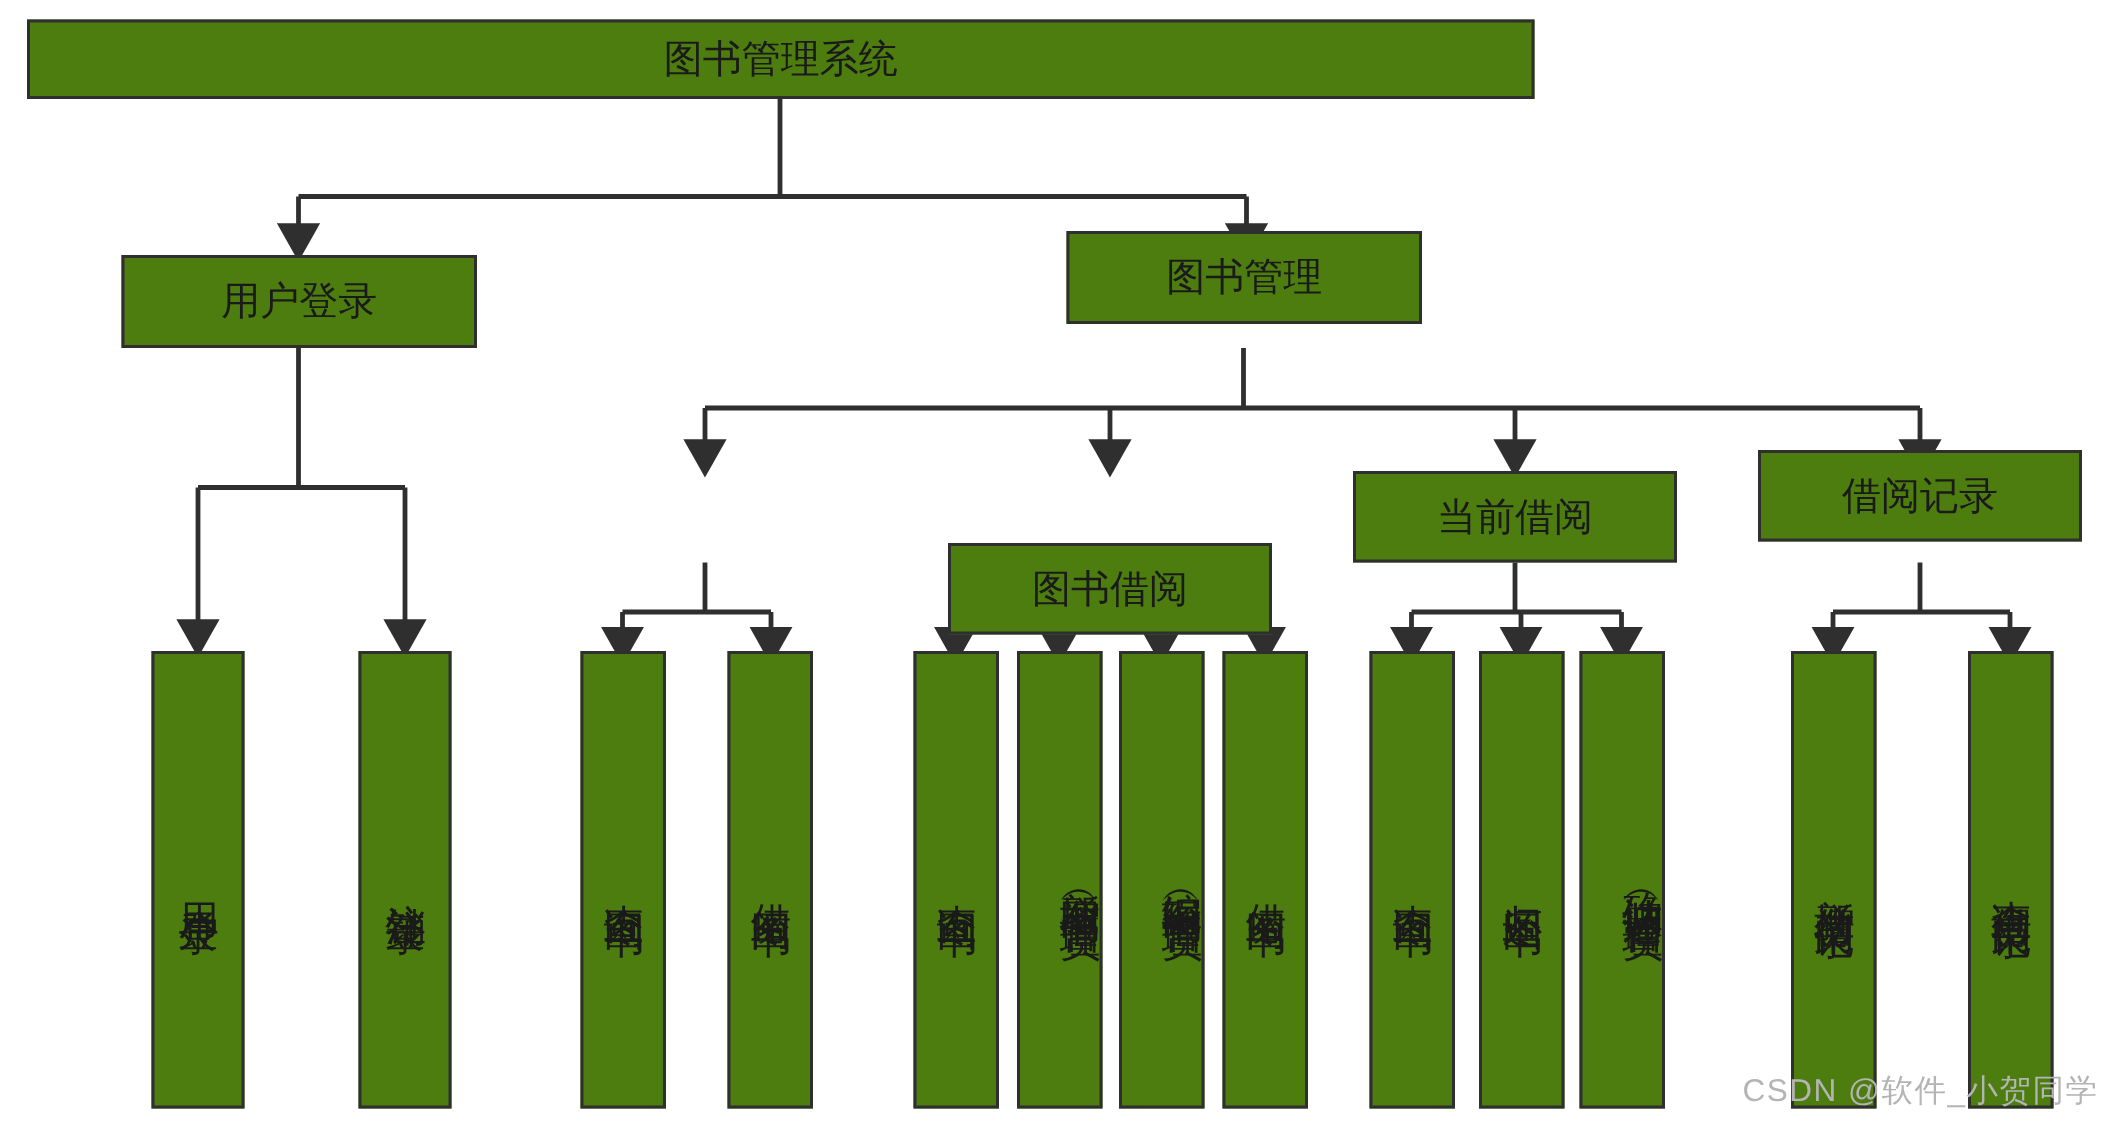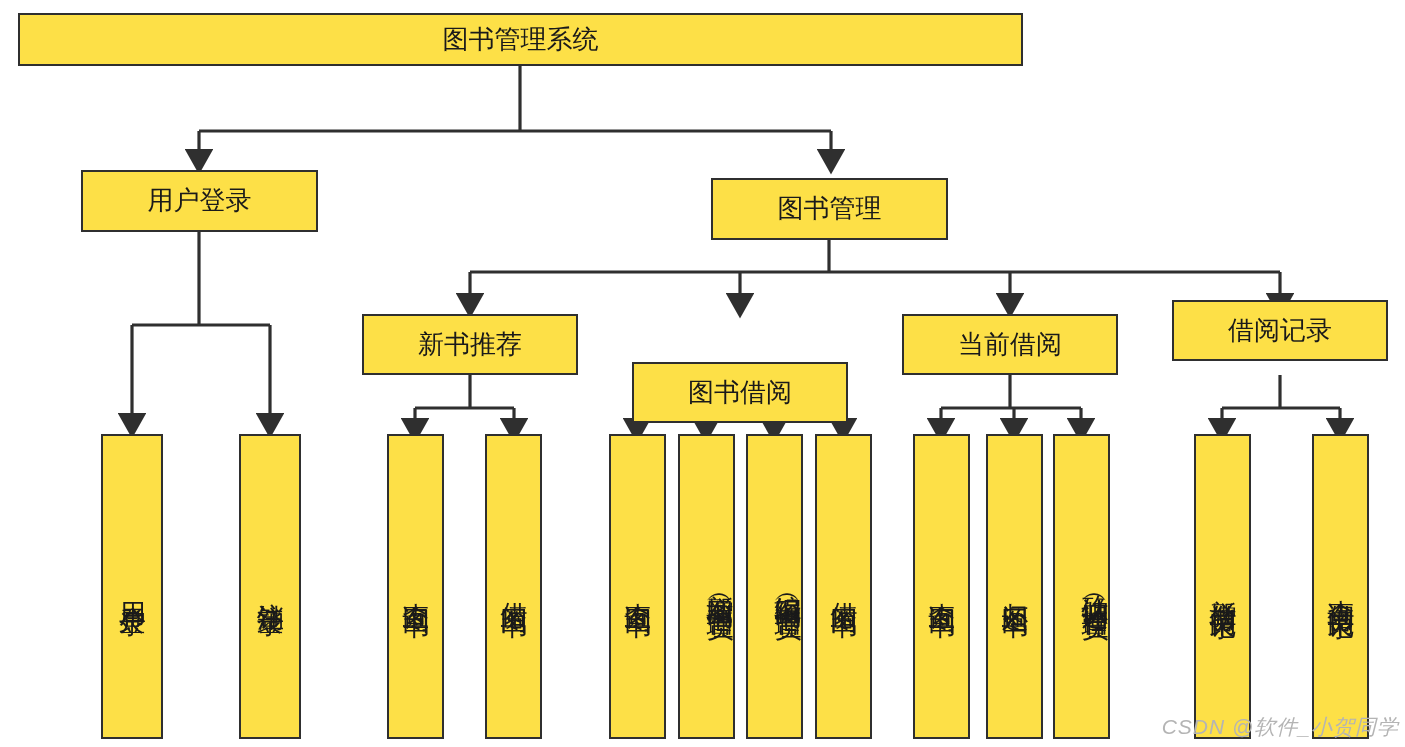--- a/index.html
+++ b/index.html
@@ -23,21 +23,21 @@
     left: 0;
     top: 0;
     width: 1405px;
     height: 747px;
     pointer-events: none;
   }
   .node {
     position: absolute;
     box-sizing: border-box;
     border: 2.5px solid #2f2f2f;
-    background: #fde047;
+    background: #4d7c0f;
     color: #1a1a1a;
     display: flex;
     align-items: center;
     justify-content: center;
     text-align: center;
     line-height: 1.15;
   }
   .node.horiz {
     font-size: 26px;
   }
@@ -60,21 +60,20 @@
   }
   #watermark {
     position: absolute;
     right: 6px;
     bottom: 6px;
     font-size: 21px;
     color: #b4b4b4;
     letter-spacing: 1px;
     white-space: nowrap;
     font-family: "Liberation Sans", "DejaVu Sans", sans-serif;
-    font-style: italic;
   }
 </style>
 </head>
 <body>
 
 <div id="canvas">
 
   <svg id="edges" viewBox="0 0 1405 747" xmlns="http://www.w3.org/2000/svg">
     <defs>
       <marker id="arrow" markerWidth="9" markerHeight="9" refX="1" refY="4.5" orient="auto" markerUnits="strokeWidth">
@@ -125,27 +124,24 @@
     </g>
   </svg>
 
   <div class="node horiz" style="left:18px; top:13px; width:1005px; height:53px;">
     <span>图书管理系统</span>
   </div>
 
   <div class="node horiz" style="left:81px; top:170px; width:237px; height:62px;">
     <span>用户登录</span>
   </div>
-  <div class="node horiz" style="left:711px; top:178px; width:237px; height:62px;">
+  <div class="node horiz" style="left:711px; top:154px; width:237px; height:62px;">
     <span>图书管理</span>
   </div>
 
-  <div class="node horiz" style="left:362px; top:314px; width:216px; height:61px;">
-    <span>新书推荐</span>
-  </div>
   <div class="node horiz" style="left:632px; top:314px; width:216px; height:61px;margin-top:48px;">
     <span>图书借阅</span>
   </div>
   <div class="node horiz" style="left:902px; top:314px; width:216px; height:61px;text-align:center;">
     <span>当前借阅</span>
   </div>
   <div class="node horiz" style="left:1172px; top:300px; width:216px; height:61px;">
     <span>借阅记录</span>
   </div>
 

